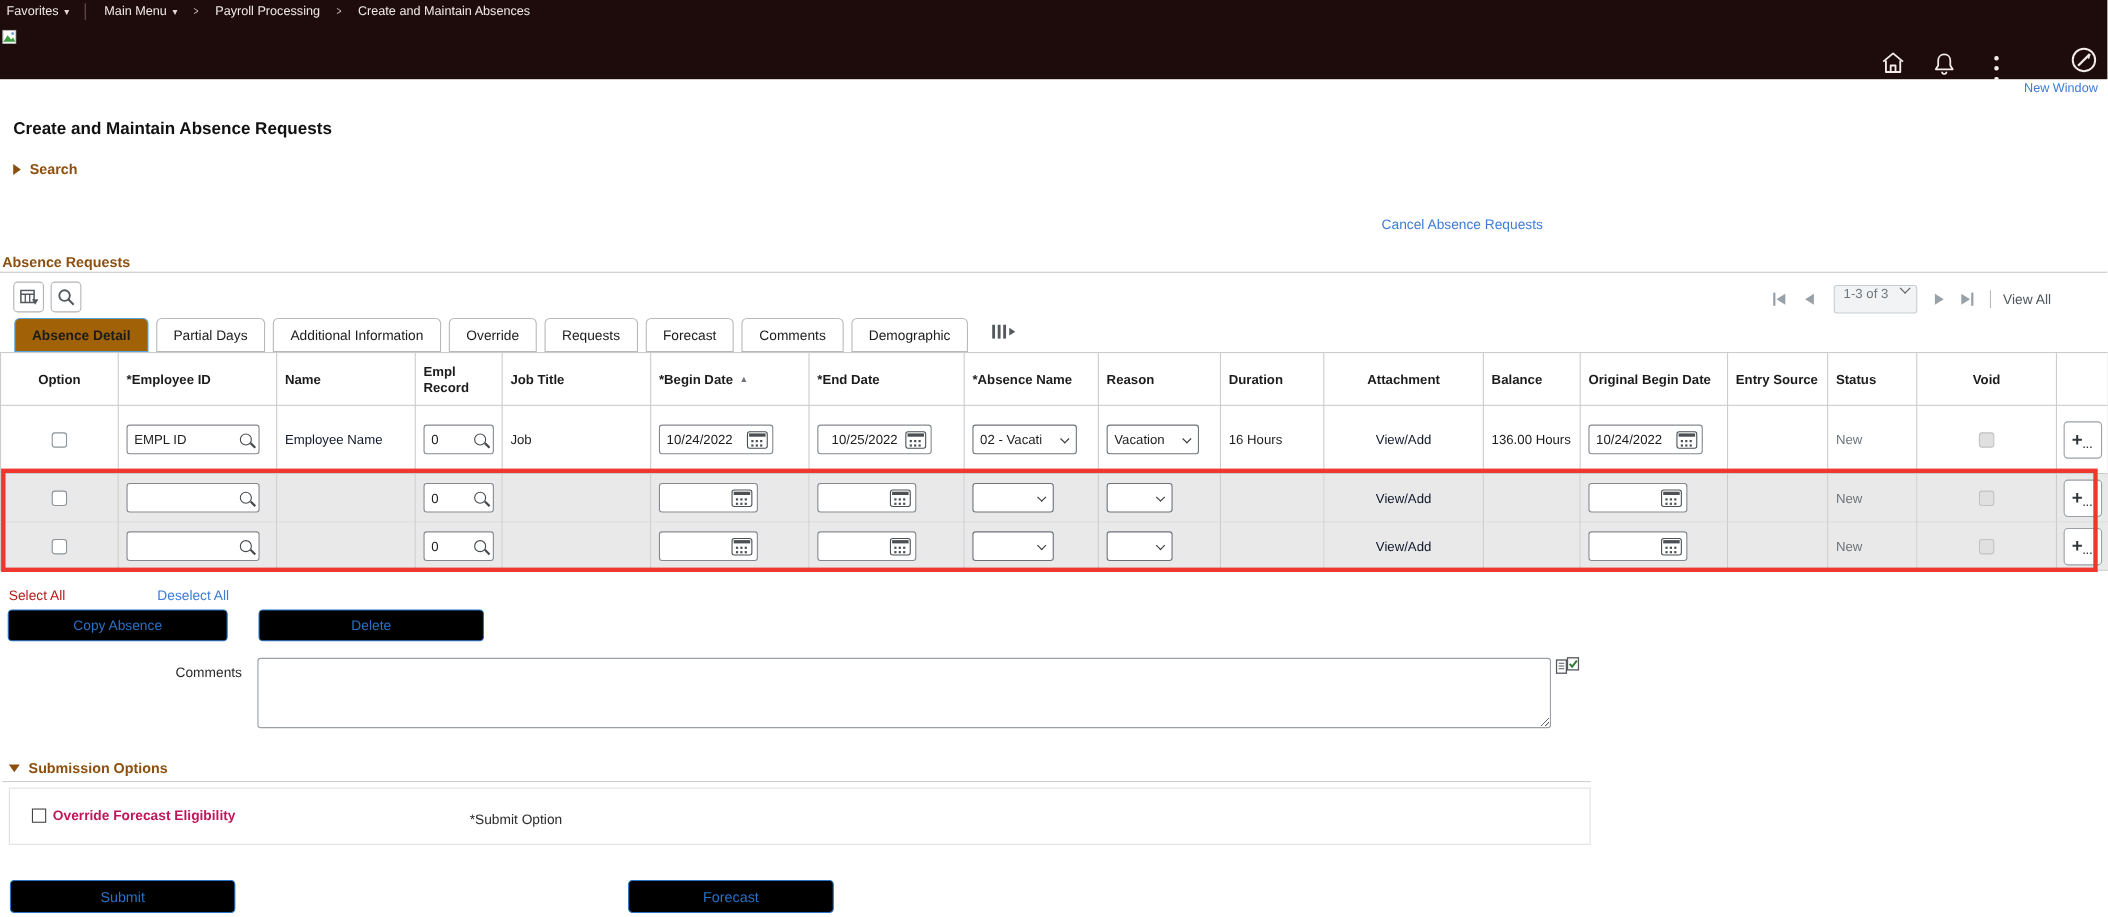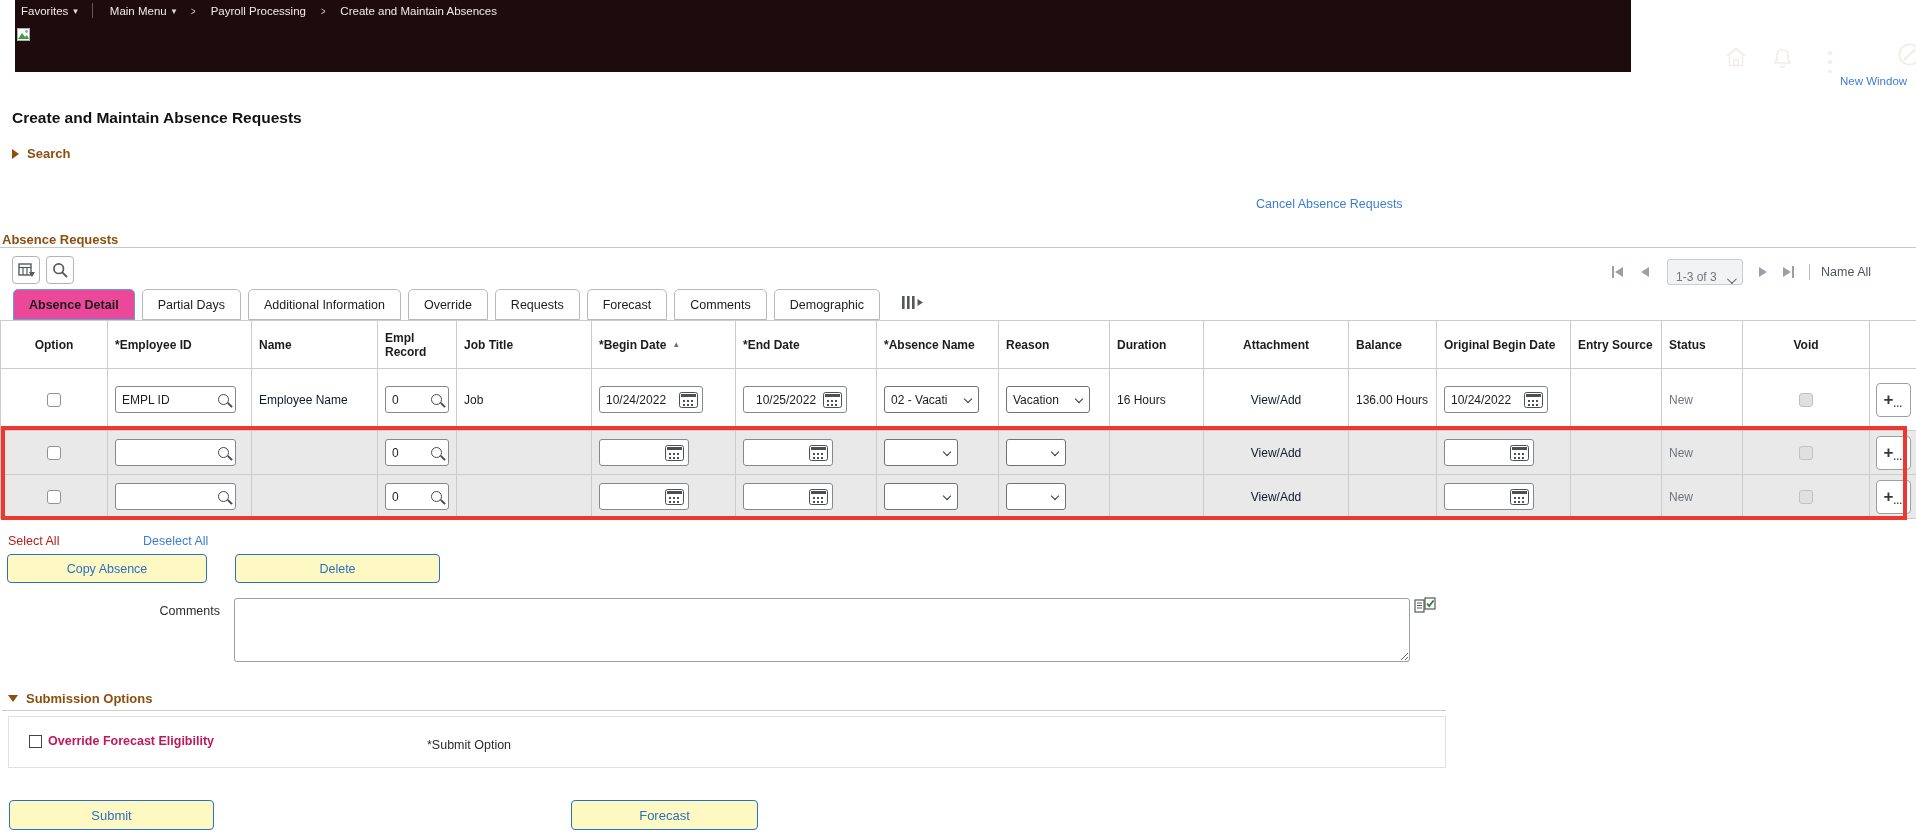--- a/index.html
+++ b/index.html
@@ -1,20 +1,20 @@
 <!DOCTYPE html>
 <html><head>
 <meta charset="utf-8">
 <style>
   * { margin:0; padding:0; box-sizing:border-box; }
   body { font-family:"Liberation Sans", sans-serif; background:#fff; }
   .stage { position:relative; width:1916px; height:834px; background:#fff; overflow:hidden; }
 
   
-  .topbar { position:absolute; left:0; top:0; width:1616px; height:72px; background:#1d0c0b;margin-left:15px; }
+  .topbar { position:absolute; left:0; top:0; width:1916px; height:72px; background:#1d0c0b; }
   .crumbs { position:absolute; left:6px; top:3px; display:flex; align-items:center; font-size:11.5px; color:#f1eae6; }
   .crumb-btn { display:flex; align-items:center; gap:5px; cursor:pointer; }
   .caret { font-size:9px; color:#e6d9d4; }
   .crumb-div { width:1px; height:15px; background:#6b5550; margin:0 17px 0 14px; }
   .crumb-sep { color:#d7c8c2; font-size:11px; margin:0 14px; transform:scaleX(0.7); display:inline-block; }
   .crumb-link { cursor:pointer; }
   .tb-icon { position:absolute; cursor:pointer; }
   .kebab { position:absolute; left:1811px; top:51px; width:8px; height:22px; display:flex; flex-direction:column; justify-content:space-between; cursor:pointer; }
   .kebab i { width:3.5px; height:3.5px; border-radius:50%; background:#f3ece9; margin:0 auto; }
   .broken-img { position:absolute; left:2px; top:27px; }
@@ -32,31 +32,31 @@
   
   .grid-title { position:absolute; left:2px; top:230px; }
   .grid-title-rule { position:absolute; left:0; top:247px; width:1916px; height:1px; background:#c9c9c9; }
   .toolbar-btn { position:absolute; top:256px; width:28px; height:28px; border:1px solid #b4b4b4; border-radius:4px; background:#fff; display:flex; align-items:center; justify-content:center; cursor:pointer; }
 
   .pagination { position:absolute; left:1612px; top:258px; height:27px; display:flex; align-items:center; color:#70777d; }
   .pg-tri-l { width:0; height:0; border-top:5.5px solid transparent; border-bottom:5.5px solid transparent; border-right:8px solid #99a1a8; }
   .pg-tri-r { width:0; height:0; border-top:5.5px solid transparent; border-bottom:5.5px solid transparent; border-left:8px solid #99a1a8; }
   .pg-bar { width:2px; height:12px; background:#99a1a8; }
   .pg-first, .pg-prev, .pg-next, .pg-last { display:flex; align-items:center; gap:1px; cursor:pointer; }
-  .pg-box { margin:0 16px 0 18px; width:76px; height:26px; background:#f2f3f4; border:1px solid #c8cdd2; border-radius:3px; display:flex; align-items:flex-end; justify-content:space-between; padding:0 8px; font-size:12px; cursor:pointer; }
+  .pg-box { margin:0 16px 0 18px; width:76px; height:26px; background:#f2f3f4; border:1px solid #c8cdd2; border-radius:3px; display:flex; align-items:flex-start; justify-content:space-between; padding:0 8px; font-size:12px; cursor:pointer; }
   .pg-sep { width:1px; height:16px; background:#bbb; margin:0 11px 0 15px; }
   .view-all { font-size:12.5px; color:#4f565c; cursor:pointer; }
   .gap18 { width:18px; } .gap16 { width:16px; }
 
   .chev-dn { width:7px; height:7px; border-right:1.6px solid #55595e; border-bottom:1.6px solid #55595e; transform:rotate(45deg) translateY(-2px); }
 
   
   .tabs { position:absolute; left:13px; top:289px; display:flex; gap:7px; align-items:flex-end; }
   .tab { height:31px; padding:0 15px; background:#fff; border:1px solid #b9b9b9; border-radius:5px 5px 0 0; display:flex; align-items:center; font-size:12.5px; color:#1c1c1c; cursor:pointer; white-space:nowrap; }
-  .tab.active { background:#ec4899; border-color:#57a3dc; font-weight:bold; }
+  .tab.active { background:#a16207; border-color:#57a3dc; font-weight:bold; }
   .show-cols { margin:0 0 7px 14px; cursor:pointer; }
 
   
   .grid-table { position:absolute; left:0; top:320px; border-collapse:collapse; table-layout:fixed; width:1916px; font-size:12px; color:#1c1c1c; }
   .grid-table th, .grid-table td { border:1px solid #ccc; padding:0 7px; vertical-align:middle; text-align:left; overflow:hidden; }
   .grid-table thead th { font-weight:bold; height:48px; background:#fff; }
   .r-main td { height:62px; background:#fff; }
   .r-new td { height:44px; background:#e9e9e9; }
   .c-center { text-align:center !important; }
   .link { color:#0f172a; cursor:pointer; }
@@ -84,21 +84,21 @@
   .addbtn .p { font-size:17px; font-weight:bold; color:#33373b; line-height:1; }
   .addbtn .d { font-size:9px; font-weight:bold; color:#33373b; letter-spacing:0.5px; margin:9px 0 0 0; }
 
   .sort-asc { font-size:8px; color:#6e747a; margin-left:6px; vertical-align:2px; }
 
   .row-highlight { position:absolute; left:1px; top:426px; width:1906px; height:94px; border:4px solid #ee372e; pointer-events:none; }
 
   
   .select-all { position:absolute; left:8px; top:534px; font-size:12.5px; color:#b91c1c; cursor:pointer; }
   .deselect-all { position:absolute; left:143px; top:534px; font-size:12.5px; color:#3e7cd6; cursor:pointer; }
-  .blue-btn { position:absolute; height:29px; background:#fef9c3; border:1.5px solid #2a70c4; border-radius:4px; color:#2a70c4; font-size:12.5px; font-family:"Liberation Sans", sans-serif; display:flex; align-items:center; justify-content:center; cursor:pointer; }
+  .blue-btn { position:absolute; height:29px; background:#000000; border:1.5px solid #2a70c4; border-radius:4px; color:#2a70c4; font-size:12.5px; font-family:"Liberation Sans", sans-serif; display:flex; align-items:center; justify-content:center; cursor:pointer; }
 
   .comments-label { position:absolute; left:130px; top:604px; width:90px; text-align:right; font-size:12.5px; color:#2b2b2b; }
   .comments-area { position:absolute; left:234px; top:598px; width:1176px; height:64px; border:1px solid #9aa0a5; border-radius:3px; resize:both; font-family:"Liberation Sans", sans-serif; font-size:12px; padding:4px 6px; }
   .spellcheck { position:absolute; left:1414px; top:597px; cursor:pointer; }
 
   
   .sub-header { position:absolute; left:8px; top:691px; display:flex; align-items:center; gap:8px; cursor:pointer; }
   .sub-rule { position:absolute; left:2px; top:710px; width:1444px; height:1px; background:#cfcfcf; }
   .sub-box { position:absolute; left:8px; top:716px; width:1438px; height:52px; border:1px solid #e0e0e0; background:#fff; }
   .ofe { position:absolute; left:20px; top:17px; display:flex; align-items:center; gap:6px; }
@@ -211,21 +211,21 @@
     </span>
     <span class="pg-next">
         <span class="pg-tri-r"></span>
       </span>
     <span class="gap16"></span>
     <span class="pg-last">
         <span class="pg-tri-r"></span>
         <span class="pg-bar"></span>
       </span>
     <span class="pg-sep"></span>
-    <span class="view-all">Name All</span>
+    <span class="view-all">View All</span>
   </div>
 
   <div class="tabs">
     <div class="tab active">Absence Detail</div>
     <div class="tab">Partial Days</div>
     <div class="tab">Additional Information</div>
     <div class="tab">Override</div>
     <div class="tab">Requests</div>
     <div class="tab">Forecast</div>
     <div class="tab">Comments</div>

